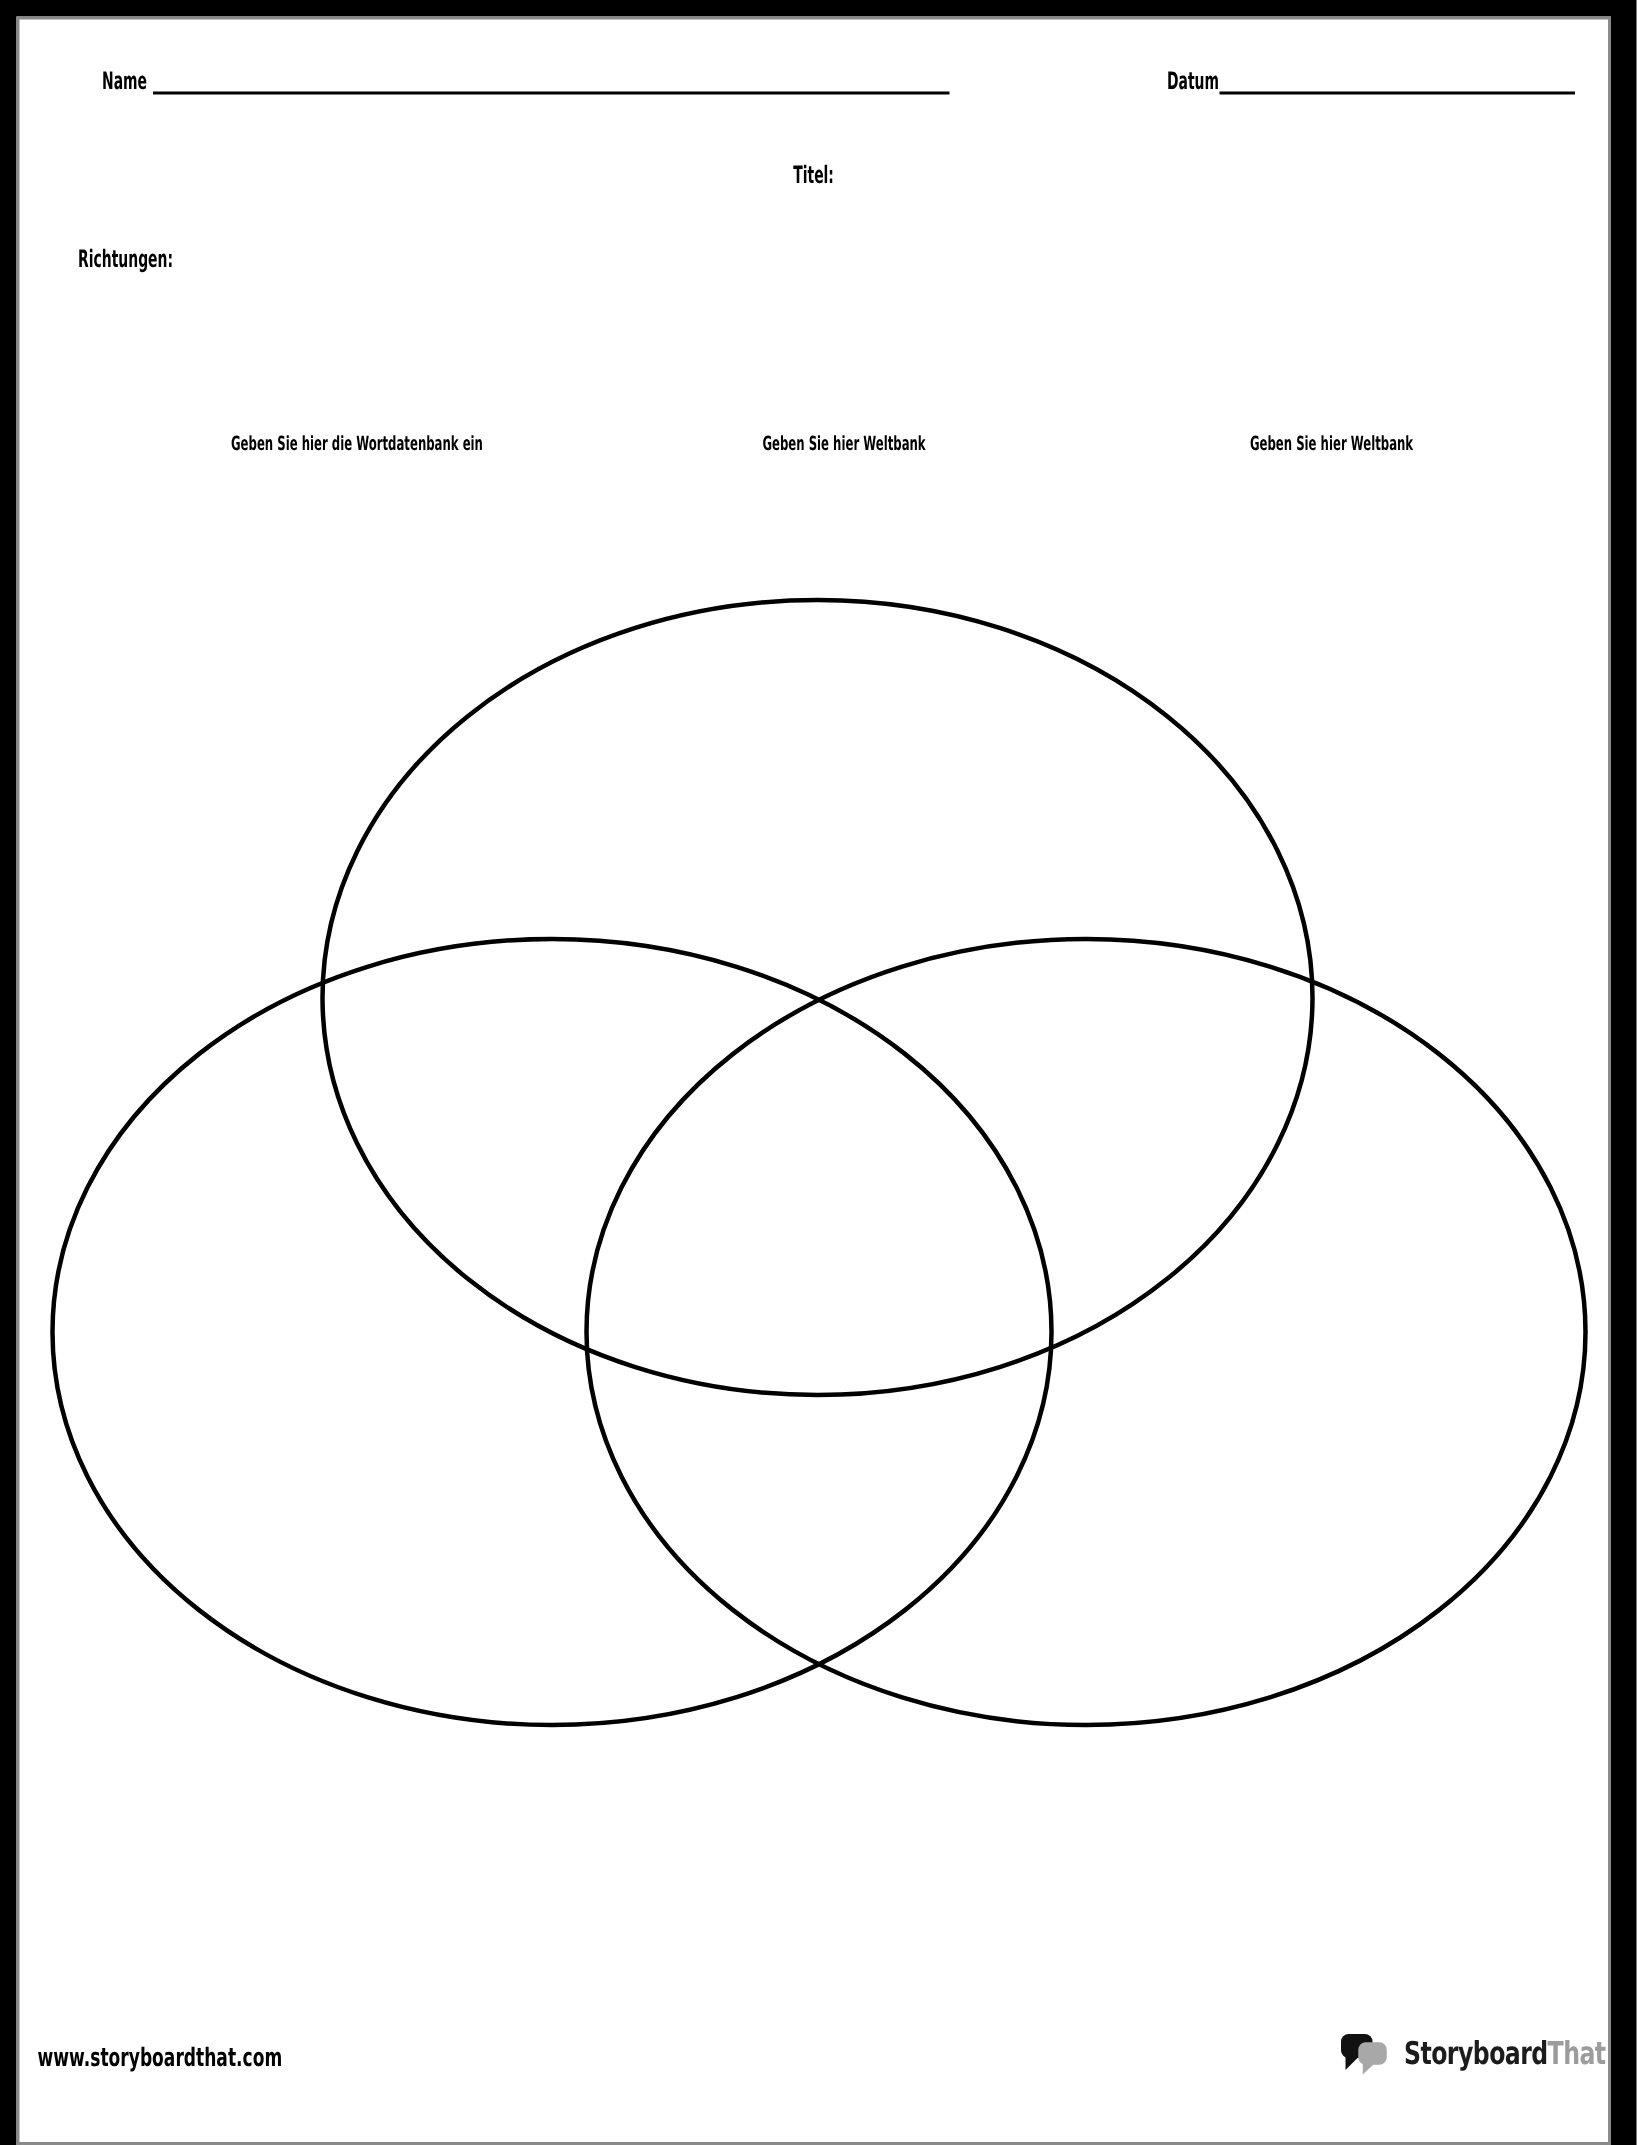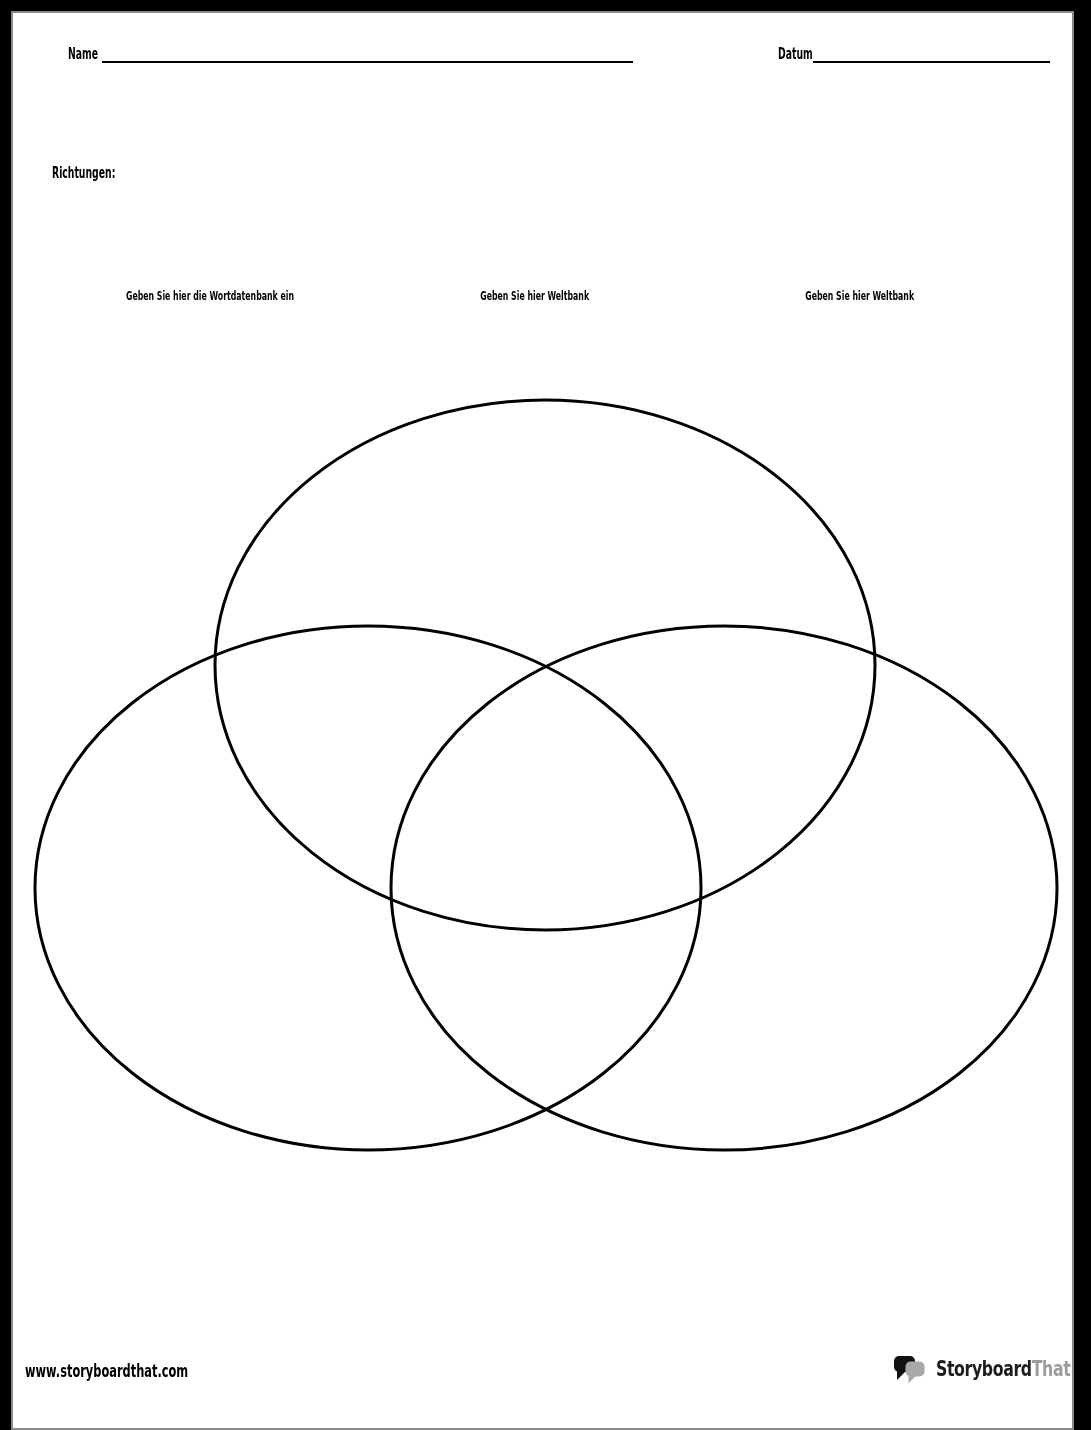--- a/index.html
+++ b/index.html
@@ -18,21 +18,21 @@
   
   .cond{
     display:inline-block;font-family:"DejaVu Sans",sans-serif;font-weight:bold;
     color:var(--ink);white-space:nowrap;transform:scaleX(0.58);transform-origin:0 50%;
   }
   .cond.center{transform-origin:50% 50%;}
   .field-line{position:absolute;height:0;border-top:2px solid var(--ink);}
   .hdr{font-size:16px;line-height:16px;}
   .title-row{position:absolute;left:0;top:94px;width:100%;text-align:center;}
   .directions{position:absolute;left:39px;top:150px;}
-  .wordbank{position:absolute;left:34px;top:272px;width:975px;display:flex;justify-content:space-between;}
+  .wordbank{position:absolute;left:62px;top:272px;width:975px;display:flex;justify-content:space-between;}
   .wordbank .cell{flex:1;text-align:center;}
   .wordbank .cond{font-size:13px;line-height:15px;transform:scaleX(0.6);transform-origin:50% 50%;}
   .venn{position:absolute;left:0;top:0;width:1063px;height:1379px;}
   .site{position:absolute;left:12px;top:1349px;}
   .site .cond{font-size:17px;line-height:18px;transform:scaleX(0.67);}
   .logo{position:absolute;left:880px;top:1340px;display:flex;align-items:center;gap:5px;height:32px;}
   .logo-text{
     display:inline-block;white-space:nowrap;font-family:"DejaVu Sans",sans-serif;
     font-weight:bold;font-size:21px;line-height:24px;letter-spacing:-0.5px;
     transform:scaleX(0.75);transform-origin:0 50%;
@@ -44,20 +44,23 @@
 <body>
 
 <div class="page">
 
   <span class="abs cond hdr" style="left:55px;top:33px">Name</span>
   <span class="field-line" style="left:89px;top:48px;width:531px"></span>
 
   <span class="abs cond hdr" style="left:765px;top:33px">Datum</span>
   <span class="field-line" style="left:800px;top:48px;width:237px"></span>
 
+  <div class="title-row">
+    <span class="cond hdr center">Titel:</span>
+  </div>
 
   <div class="directions">
     <span class="cond hdr">Richtungen:</span>
   </div>
 
   <div class="wordbank">
     <div class="cell">
       <span class="cond">Geben Sie hier die Wortdatenbank ein</span>
     </div>
     <div class="cell">

